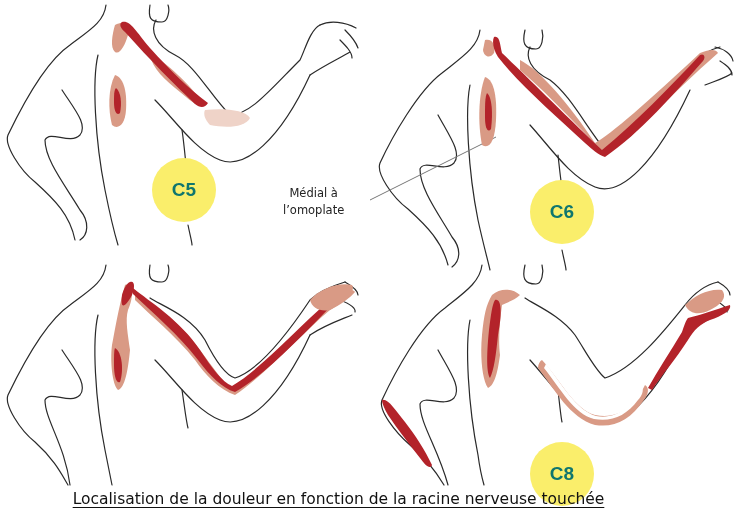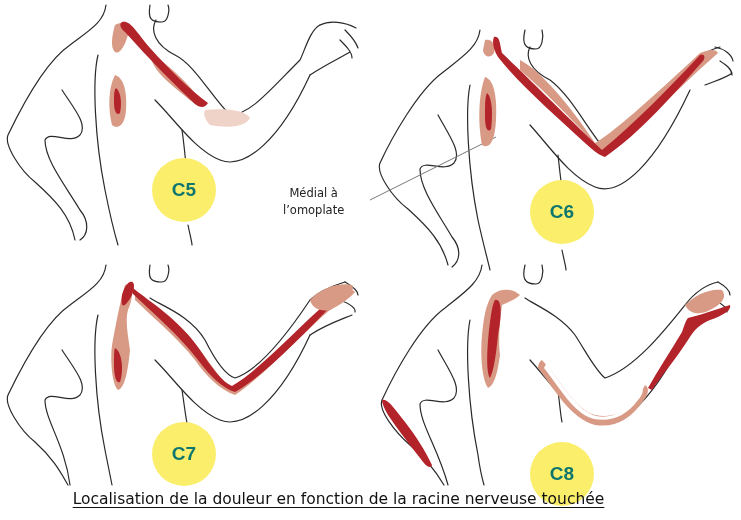--- a/index.html
+++ b/index.html
@@ -84,23 +84,20 @@
     </g>
     <g>
       <path d="M125 25 C132 22 135 35 128 50 C125 60 128 75 130 90 C128 110 125 128 118 130 C112 125 110 100 112 85 C115 70 118 50 125 25Z" fill="#d99a85"></path>
       <path d="M115 88 C122 92 124 110 120 122 C116 124 114 115 114 105 C114 96 114 90 115 88Z" fill="#b3232a"></path>
       <path d="M130 22 C135 20 135 28 132 35 C125 48 120 50 122 35 C124 28 127 23 130 22Z" fill="#b3232a"></path>
       <path d="M135 30 C150 45 175 55 200 90 C215 110 225 125 232 128 C265 110 300 70 335 38 C345 30 352 28 355 32 C350 38 340 45 330 50 C300 75 265 115 235 135 C220 130 205 115 195 100 C175 75 150 55 135 40Z" fill="#d99a85"></path>
       <path d="M133 28 C150 42 180 60 200 90 C212 108 222 122 232 126 C262 108 295 70 330 40 C335 36 338 38 335 42 C300 78 265 115 235 132 C222 128 210 116 198 100 C178 74 155 55 133 34Z" fill="#b3232a"></path>
       <path d="M310 40 C320 28 340 22 352 25 C356 32 346 40 330 50 C320 52 312 48 310 40Z" fill="#d99a85"></path>
     </g>
   </svg>
-  <div class="badge" style="left:152px;top:162px;">
-      <span>C7</span>
-    </div>
 </div>
 
 <div class="panel" style="left:370px;top:260px;">
   <svg viewBox="0 0 370 245">
     <g fill="none" stroke="#2a2a2a" stroke-width="1.2" stroke-linecap="round">
       <path d="M112 5 C110 22 95 32 75 48 C50 66 25 112 12 140 C8 150 25 172 40 185 C58 200 68 215 74 225"></path>
       <path d="M155 5 C152 18 154 24 166 24 C172 24 174 12 172 5"></path>
       <path d="M155 38 C165 45 190 55 205 75 C215 90 225 110 235 118 C265 108 295 70 315 45 C325 32 335 25 348 22"></path>
       <path d="M348 22 C355 26 360 30 360 35 M345 40 C352 44 358 48 357 52 M320 70 C335 60 348 55 358 50"></path>
       <path d="M100 60 C95 85 98 145 108 195 C110 210 112 218 114 225"></path>

